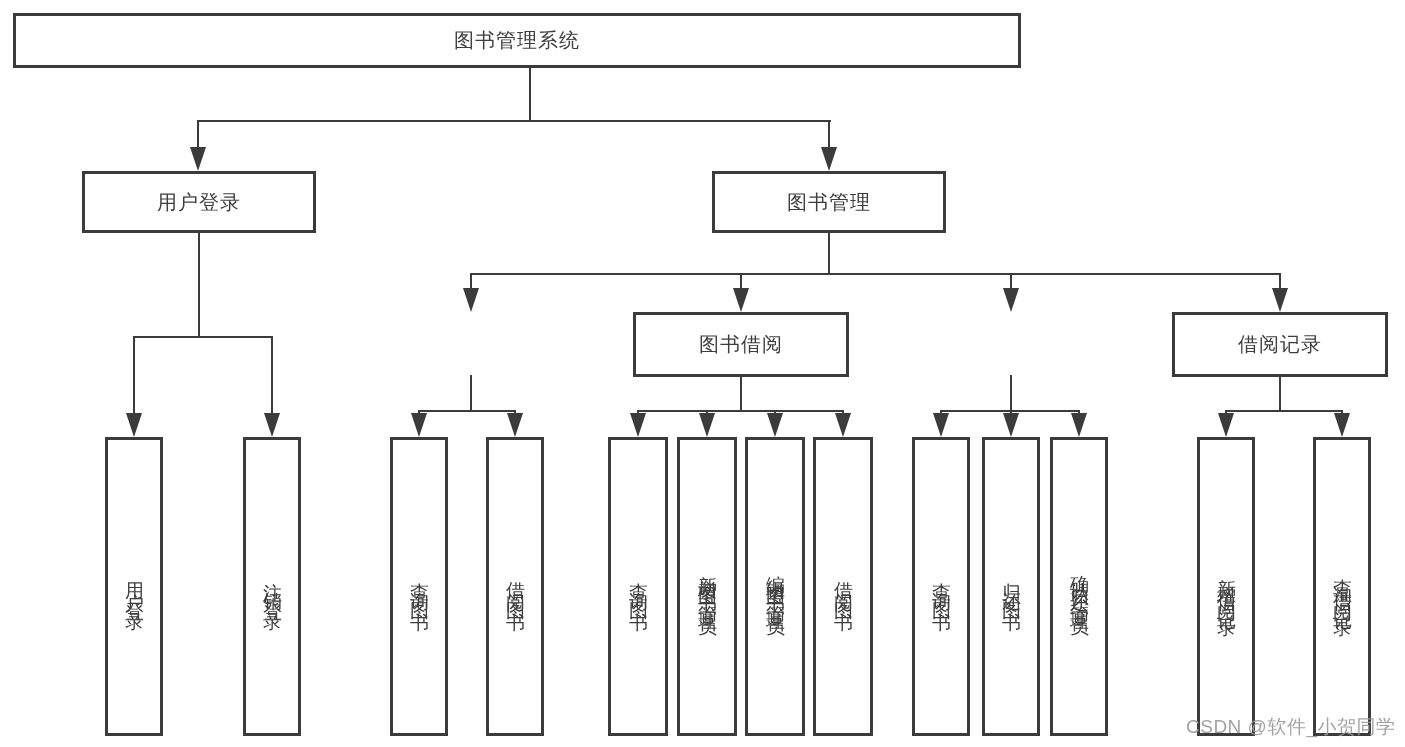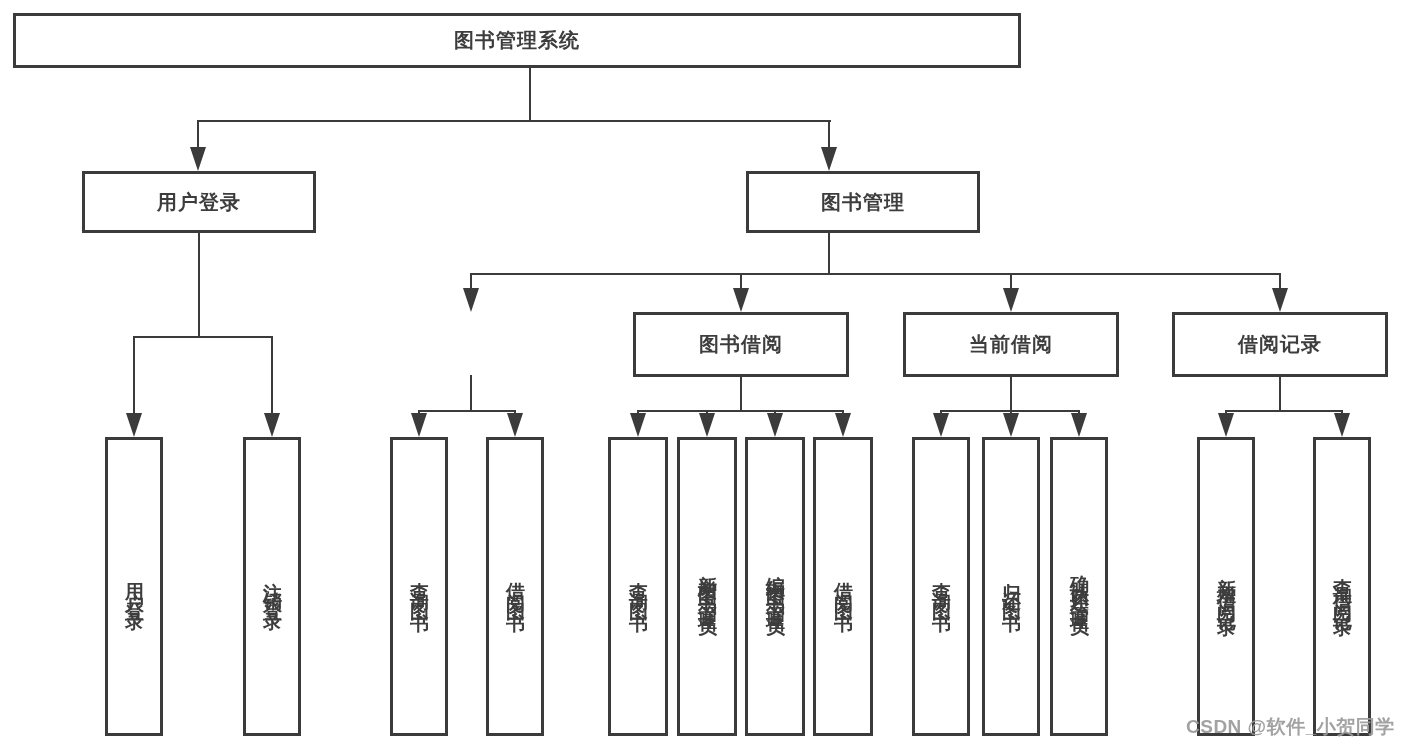--- a/index.html
+++ b/index.html
@@ -7,21 +7,20 @@
     padding: 0;
     background: #ffffff;
   }
   .stage {
     position: relative;
     width: 1405px;
     height: 747px;
     background: var(--background, #ffffff);
     font-family: "Liberation Sans", "DejaVu Sans", sans-serif;
     overflow: hidden;
-    font-weight: bold;
   }
   .box {
     position: absolute;
     box-sizing: border-box;
     border: 3px solid var(--line, #3b3b3b);
     background: #ffffff;
     display: flex;
     align-items: center;
     justify-content: center;
     color: var(--text, #3d3d3d);
@@ -85,21 +84,21 @@
 
   <div class="vline" style="left:197px; top:120px; height:30px;"></div>
   <div class="arrow" style="left:190px; top:147px;"></div>
 
   <div class="vline" style="left:828px; top:120px; height:30px;"></div>
   <div class="arrow" style="left:821px; top:147px;"></div>
 
   <div class="box hbox" style="left:82px; top:171px; width:234px; height:62px;">
     <span>用户登录</span>
   </div>
-  <div class="box hbox" style="left:712px; top:171px; width:234px; height:62px;margin-left:34px;">
+  <div class="box hbox" style="left:712px; top:171px; width:234px; height:62px;">
     <span>图书管理</span>
   </div>
 
   <div class="vline" style="left:198px; top:231px; height:106px;"></div>
   <div class="hline" style="left:133px; top:336px; width:140px;"></div>
   <div class="vline" style="left:133px; top:336px; height:79px;"></div>
   <div class="arrow" style="left:126px; top:413px;"></div>
   <div class="vline" style="left:271px; top:336px; height:79px;"></div>
   <div class="arrow" style="left:264px; top:413px;"></div>
 
@@ -110,23 +109,20 @@
   <div class="vline" style="left:740px; top:273px; height:17px;"></div>
   <div class="arrow" style="left:733px; top:288px;"></div>
   <div class="vline" style="left:1010px; top:273px; height:17px;"></div>
   <div class="arrow" style="left:1003px; top:288px;"></div>
   <div class="vline" style="left:1279px; top:273px; height:17px;"></div>
   <div class="arrow" style="left:1272px; top:288px;"></div>
 
   <div class="box hbox" style="left:633px; top:312px; width:216px; height:65px;align-items:center;">
     <span>图书借阅</span>
   </div>
-  <div class="box hbox" style="left:903px; top:312px; width:216px; height:65px;">
-    <span>当前借阅</span>
-  </div>
   <div class="box hbox" style="left:1172px; top:312px; width:216px; height:65px;">
     <span>借阅记录</span>
   </div>
 
   <div class="vline" style="left:470px; top:375px; height:37px;"></div>
   <div class="hline" style="left:418px; top:410px; width:98px;"></div>
   <div class="vline" style="left:418px; top:410px; height:6px;"></div>
   <div class="arrow" style="left:411px; top:413px;"></div>
   <div class="vline" style="left:514px; top:410px; height:6px;"></div>
   <div class="arrow" style="left:507px; top:413px;"></div>

